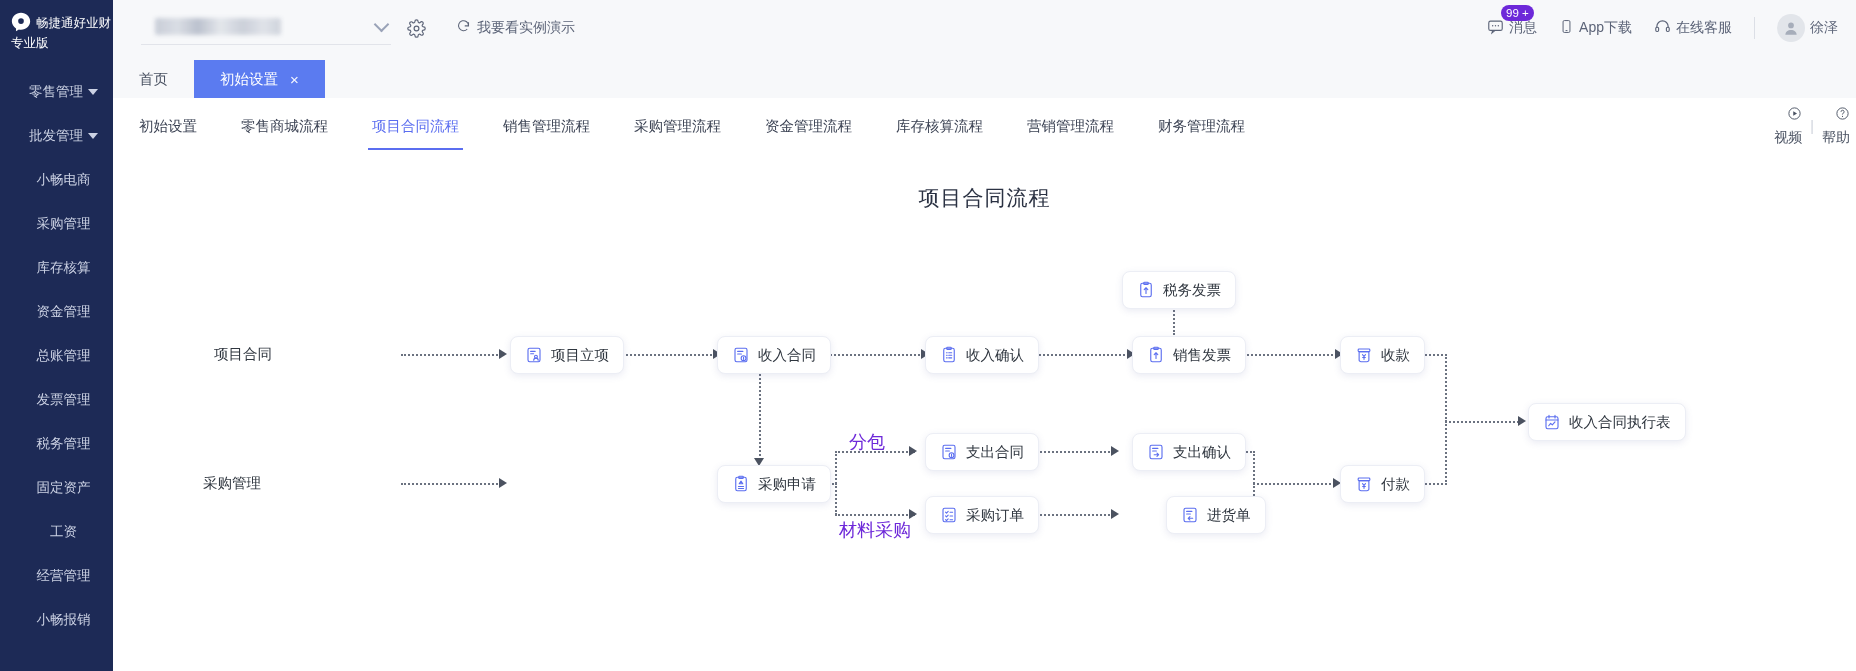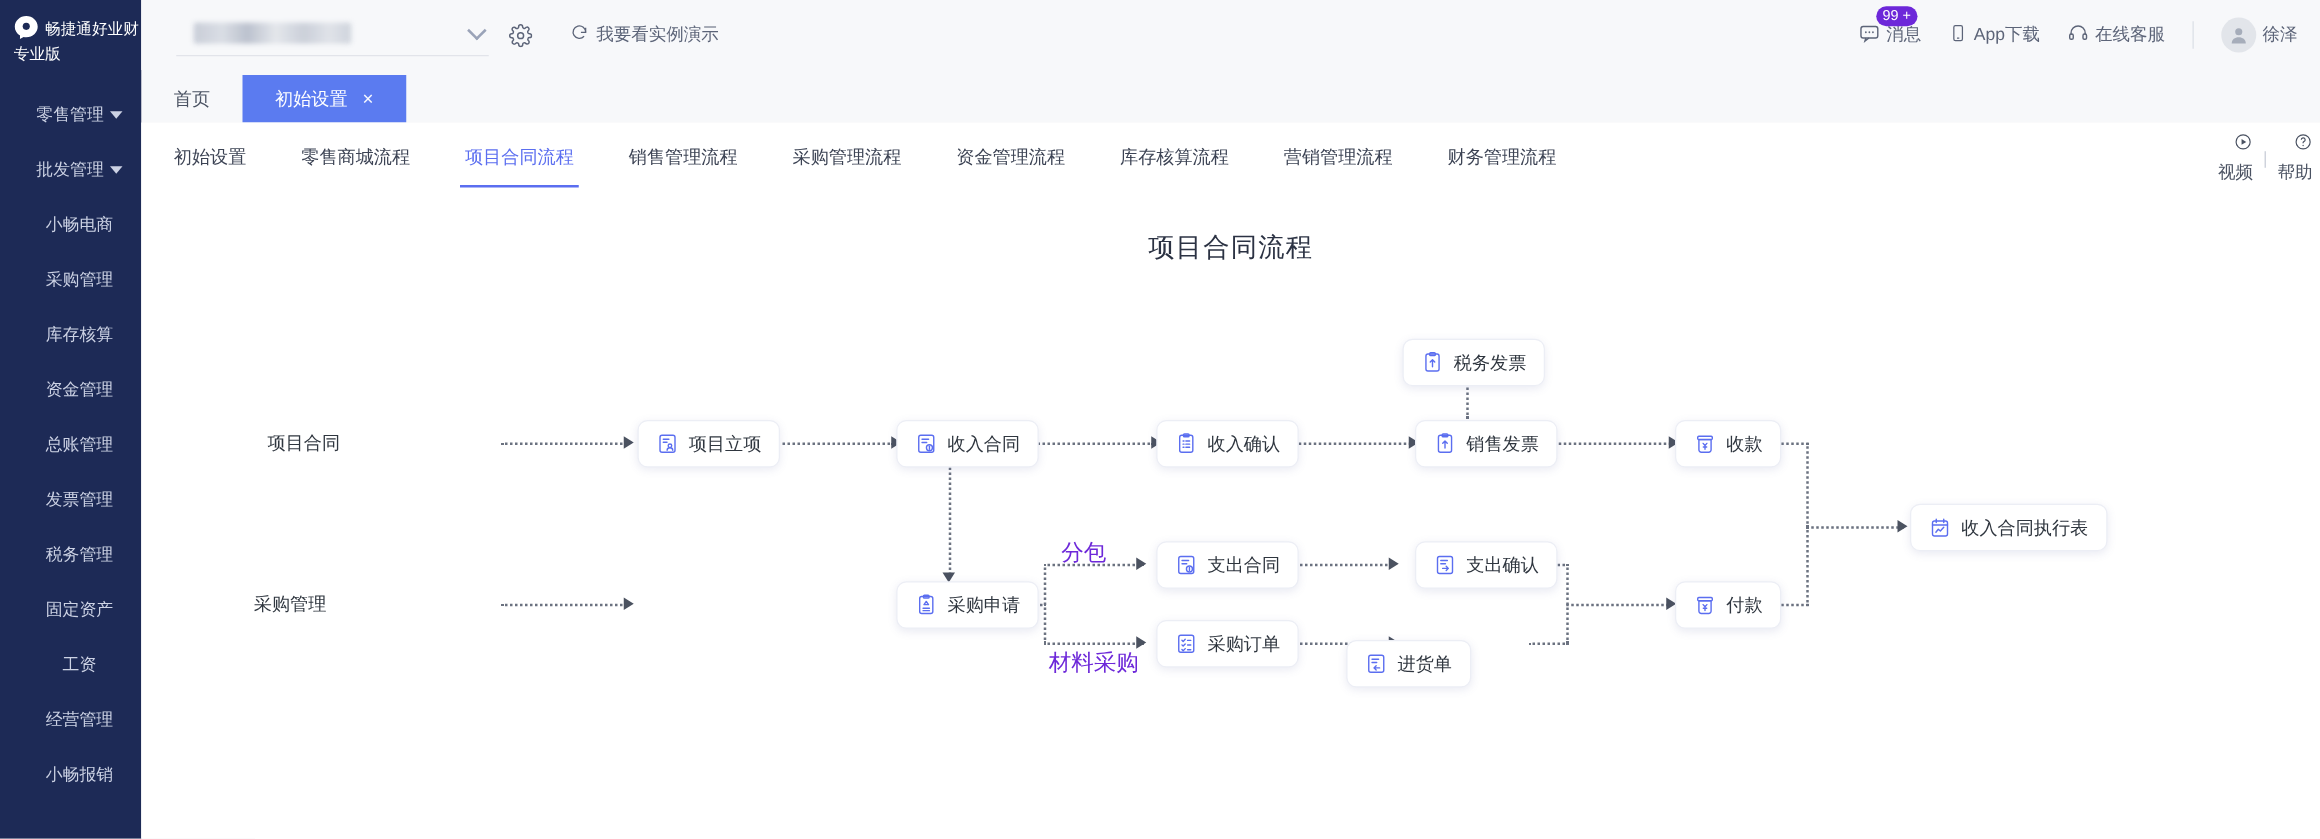--- a/index.html
+++ b/index.html
@@ -604,21 +604,21 @@
             </svg>
             <span>支出确认</span>
           </div>
           <div class="node" style="left: 812px; top: 284px;">
             <svg viewBox="0 0 24 24" width="18" height="18" fill="none" stroke="#5b6ef0" stroke-width="1.5" stroke-linecap="round" stroke-linejoin="round">
               <rect x="4" y="3" width="16" height="18" rx="2.2"></rect>
               <path d="M7.4 8.2l1.3 1.3 2.2-2.3M7.4 13.2l1.3 1.3 2.2-2.3M7.4 18.2l1.3 1.3 2.2-2.3M13.4 8.4h3.4M13.4 13.4h3.4M13.4 18.4h3.4"></path>
             </svg>
             <span>采购订单</span>
           </div>
-          <div class="node" style="left: 964px; top: 284px; margin-top: 16px;">
+          <div class="node" style="left: 1053px; top: 284px;">
             <svg viewBox="0 0 24 24" width="18" height="18" fill="none" stroke="#5b6ef0" stroke-width="1.5" stroke-linecap="round" stroke-linejoin="round">
               <rect x="4" y="3" width="16" height="18" rx="2.2"></rect>
               <path d="M7.5 7.2h7M7.5 10.6h5M15.6 16.4h-6m0 0l2.3-2.3M9.6 16.4l2.3 2.3"></path>
             </svg>
             <span>进货单</span>
           </div>
           <div class="node" style="left: 1227px; top: 253px;">
             <svg viewBox="0 0 24 24" width="18" height="18" fill="none" stroke="#5b6ef0" stroke-width="1.5" stroke-linecap="round" stroke-linejoin="round">
               <path d="M5.5 7.5h13v11a2.5 2.5 0 0 1-2.5 2.5H8a2.5 2.5 0 0 1-2.5-2.5z"></path>
               <rect x="4.2" y="4" width="15.6" height="3.6" rx="1.2"></rect>

